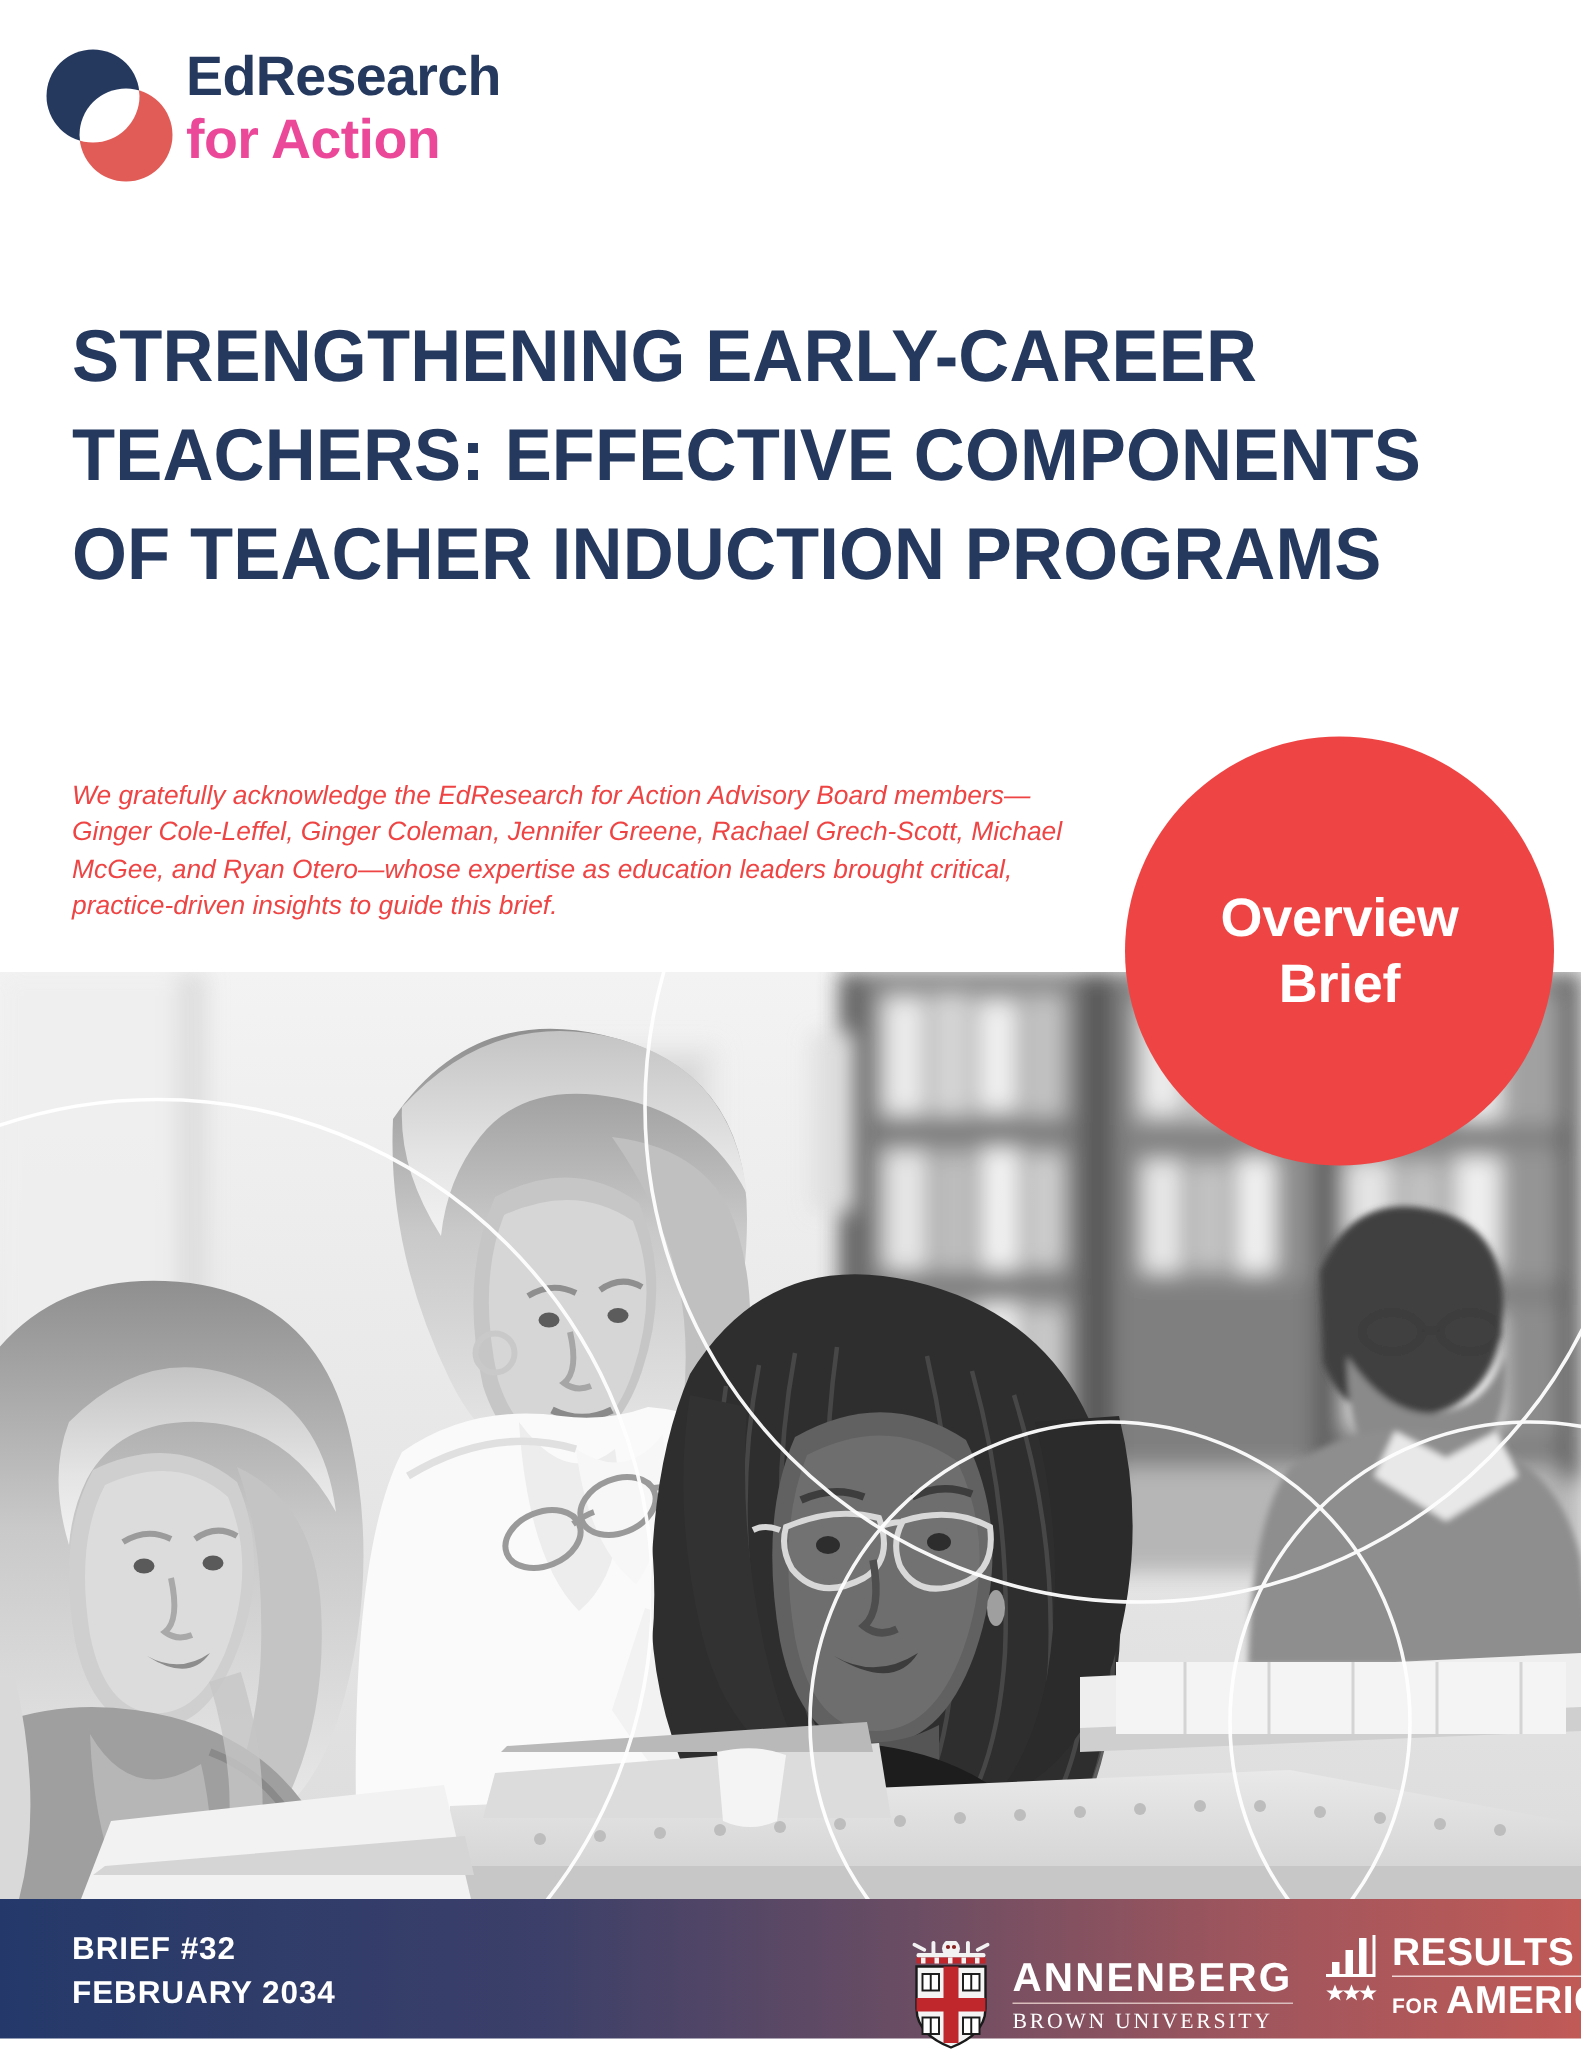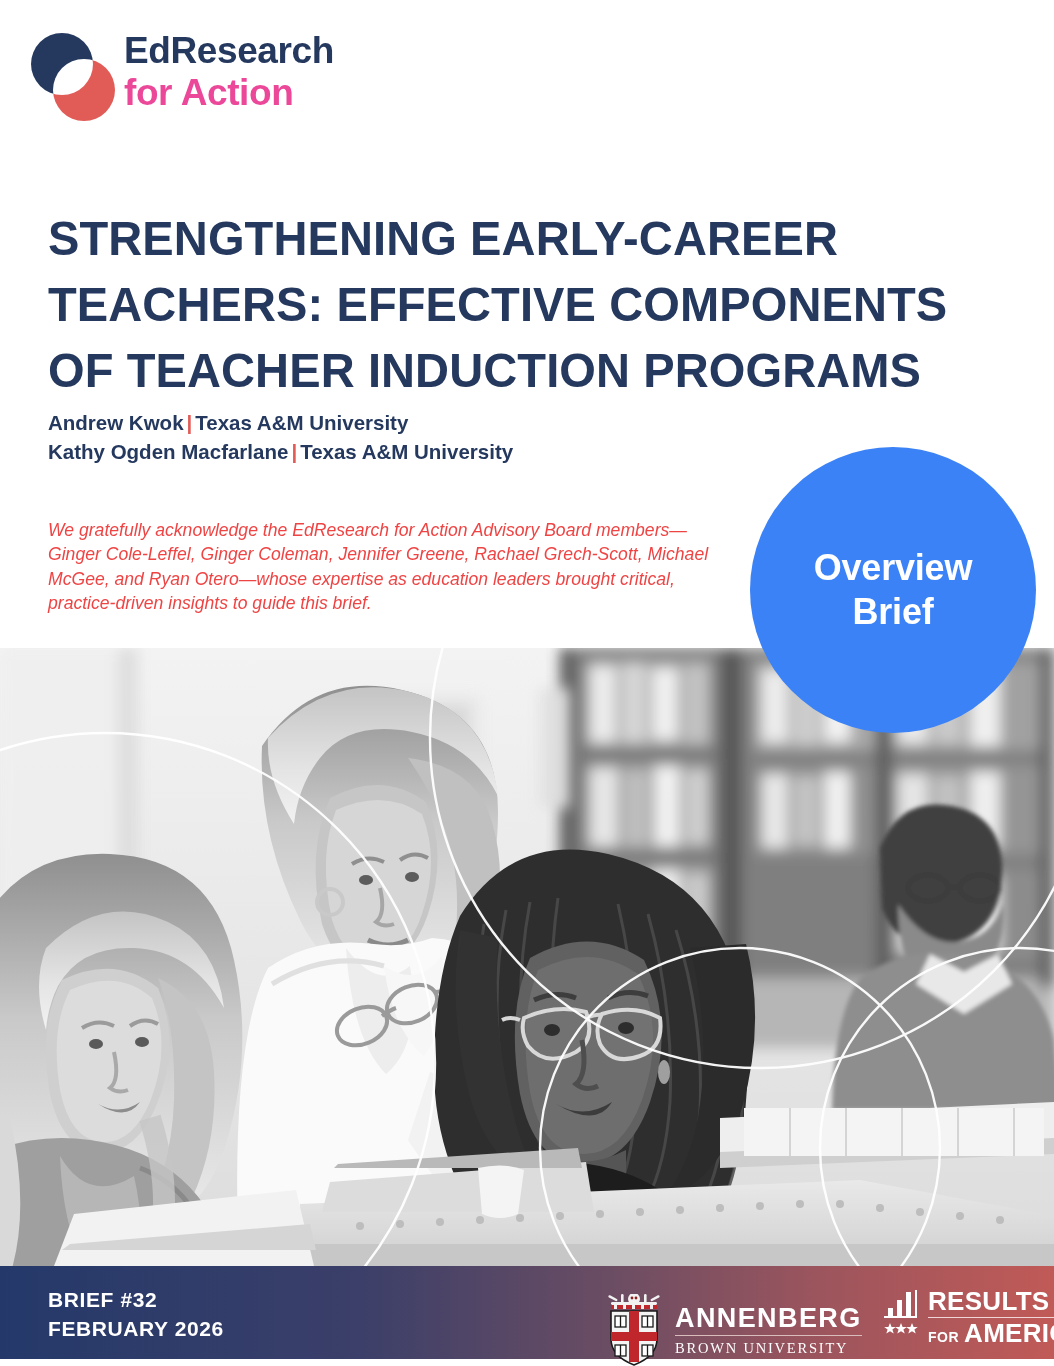--- a/index.html
+++ b/index.html
@@ -46,22 +46,22 @@
   .sep{color:#e15c57;font-weight:bold;padding:0 3px;}
 
   
   .ack{
     position:absolute;left:48px;top:500px;width:690px;
     color:#ef4444;font-style:italic;font-size:17.6px;line-height:24.5px;
   }
 
   
   .badge{
-    position:absolute;left:750px;top:447px;width:286px;height:286px;
-    border-radius:50%;background:#3b82f6;
+    position:absolute;left:750px;top:491px;width:286px;height:286px;
+    border-radius:50%;background:#ef4444;
     display:flex;align-items:center;justify-content:center;
     z-index:6;
   }
   .badge-text{
     color:#ffffff;font-size:36px;font-weight:bold;line-height:44px;
     text-align:center;letter-spacing:-0.2px;
   }
 
   
   .photo{
@@ -142,28 +142,20 @@
       <div class="logo-line2">for Action</div>
     </div>
   </div>
 
   <h1 class="title">
     <span class="title-line">STRENGTHENING EARLY-CAREER</span>
     <span class="title-line">TEACHERS: EFFECTIVE COMPONENTS</span>
     <span class="title-line">OF TEACHER INDUCTION PROGRAMS</span>
   </h1>
 
-  <div class="authors">
-    <div class="author-row">
-      <span>Andrew Kwok</span><span class="sep">|</span><span>Texas A&amp;M University</span>
-    </div>
-    <div class="author-row">
-      <span>Kathy Ogden Macfarlane</span><span class="sep">|</span><span>Texas A&amp;M University</span>
-    </div>
-  </div>
 
   <p class="ack">We gratefully acknowledge the EdResearch for Action Advisory Board members—Ginger Cole-Leffel, Ginger Coleman, Jennifer Greene, Rachael Grech-Scott, Michael McGee, and Ryan Otero—whose expertise as education leaders brought critical, practice-driven insights to guide this brief.</p>
 
   <div class="badge">
     <div class="badge-text">
       <span>Overview</span><br>
       <span>Brief</span>
     </div>
   </div>
 
@@ -446,21 +438,21 @@
         <circle cx="740" cy="500" r="200"></circle>
         <circle cx="1020" cy="500" r="200"></circle>
       </g>
     </svg>
   </div>
 
   <div class="footer">
 
     <div class="brief-info">
       <div class="brief-line">BRIEF #32</div>
-      <div class="brief-line">FEBRUARY 2026</div>
+      <div class="brief-line">FEBRUARY 2034</div>
     </div>
 
     <div class="annenberg">
       <div class="crest">
         <svg viewBox="0 0 62 72" xmlns="http://www.w3.org/2000/svg">
 
           <g fill="#f2f2f2">
             <rect x="8" y="8" width="46" height="3" rx="1.4"></rect>
             <rect x="5" y="3" width="10" height="2.4" rx="1.2" transform="rotate(28 10 4)"></rect>
             <rect x="47" y="3" width="10" height="2.4" rx="1.2" transform="rotate(-28 52 4)"></rect>

